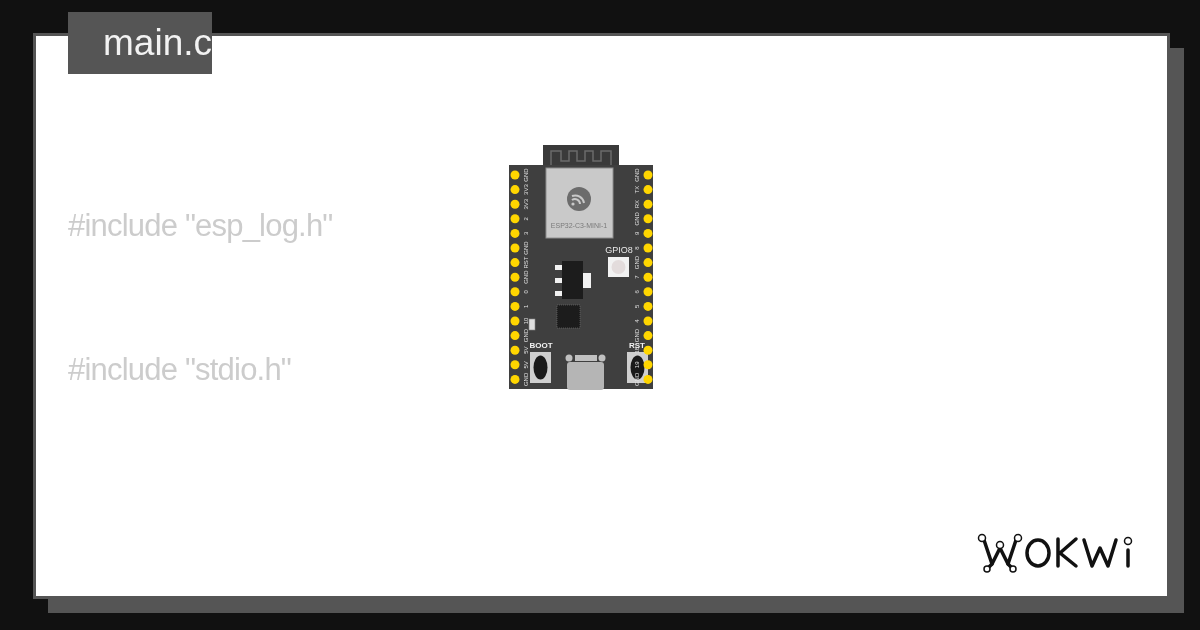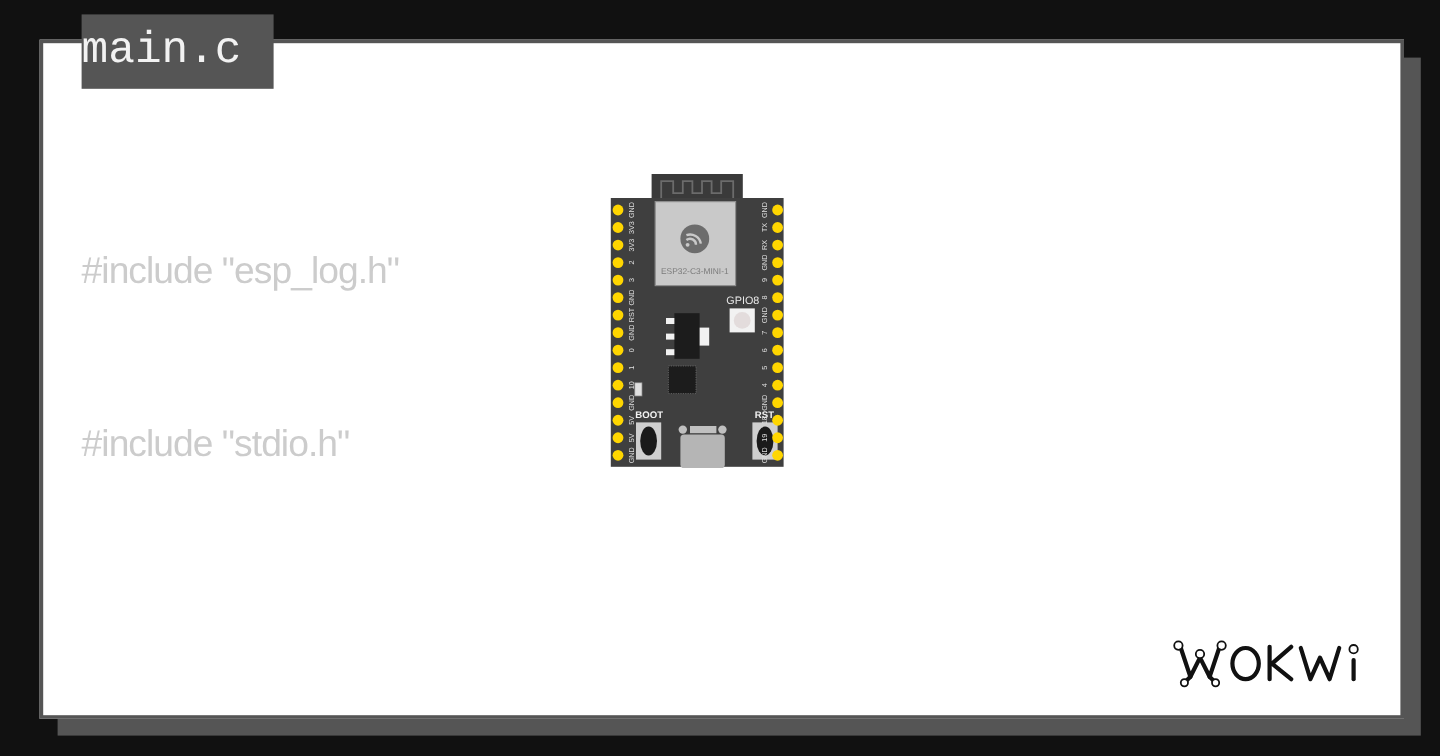--- a/index.html
+++ b/index.html
@@ -3,21 +3,21 @@
 <meta charset="utf-8">
 <style>
   html, body { margin:0; padding:0; }
   body { width:1200px; height:630px; background:#111111; position:relative; overflow:hidden; font-family:"Liberation Sans", sans-serif; }
   .shadow { position:absolute; left:48px; top:48px; width:1136px; height:565px; background:#555555; }
   .panel { position:absolute; left:33px; top:33px; width:1131px; height:560px; background:#ffffff; border:3px solid #555555; box-sizing:content-box; }
   .code-clip { position:absolute; left:36px; top:36px; width:1131px; height:577px; overflow:hidden; }
   .code { position:absolute; left:32px; top:70px; margin:0; color:#cccccc; font-size:31px; line-height:48px; letter-spacing:-0.8px; white-space:pre; font-family:"Liberation Sans", sans-serif; }
   .code .line { display:block; height:48px; }
   .overflow-line { position:absolute; left:68px; top:582px; color:#9a9a9a; font-size:31px; letter-spacing:-0.8px; white-space:pre; height:14px; overflow:hidden; }
-  .tab { position:absolute; left:68px; top:12px; width:160px; height:62px; background:#555555; color:#f2f2f2; font-size:37px; line-height:62px; text-align:left;font-family:Liberation Mono, monospace; }
+  .tab { position:absolute; left:68px; top:12px; width:144px; height:62px; background:#555555; color:#f2f2f2; font-size:37px; line-height:62px; text-align:right; }
   .board { position:absolute; left:505px; top:143px; }
   .logo { position:absolute; left:976px; top:528px; }
 </style>
 </head>
 <body>
 
 <div class="shadow"></div>
 <div class="panel"></div>
 
 <div class="code-clip">

